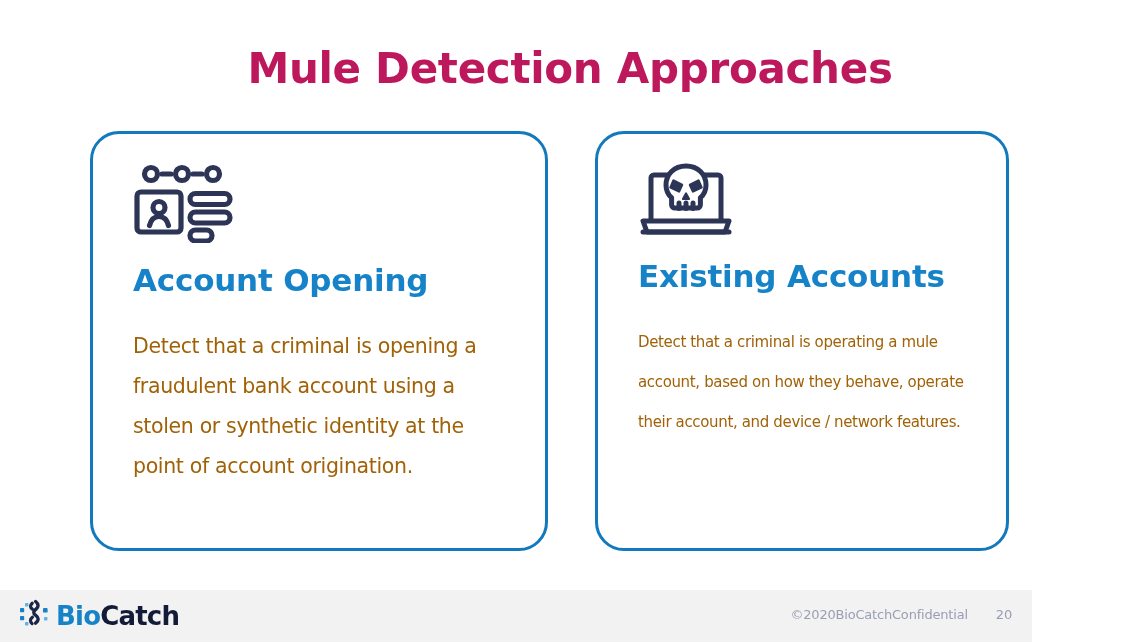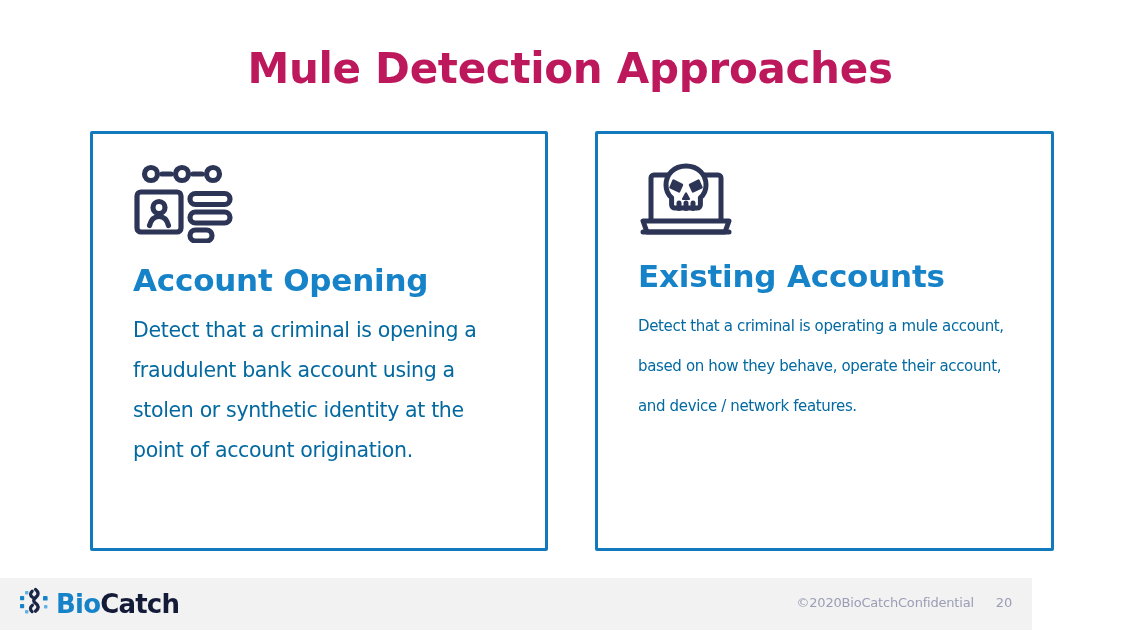--- a/index.html
+++ b/index.html
@@ -28,26 +28,26 @@
     color: #be185d;
     font-family: "DejaVu Sans", sans-serif;
   }
 
   
   .card {
     position: absolute;
     top: 131px;
     height: 420px;
     border: 3px solid #1279bd;
-    border-radius: 2px;
+    border-radius: 29px;
     box-sizing: border-box;
     background: #ffffff;
   }
   .card-left  { left: 90px;  width: 458px; }
-  .card-right { left: 595px; width: 459px; }
+  .card-right { left: 595px; width: 414px; }
 
   .card-inner {
     position: absolute;
     left: 40px;
     right: 26px;
     top: 28px;
   }
 
   .icon-wrap {
     height: 86px;
@@ -59,34 +59,34 @@
     font-size: 31px;
     font-weight: bold;
     color: #1683c9;
     font-family: "DejaVu Sans", sans-serif;
     letter-spacing: -0.2px;
     margin-top: 14px;
   }
   .card-right .card-heading { margin-top: 10px; }
 
   .card-body {
-    margin-top: 12px;
+    margin-top: 28px;
     font-size: 20.5px;
     line-height: 40px;
-    color: #0369a1;
+    color: #a16207;
     font-family: "DejaVu Sans", sans-serif;
     letter-spacing: -0.35px;
   }
   .card-right .card-body { font-size: 15px; line-height: 40px; }
 
   
   .footer {
     position: absolute;
     left: 0;
-    bottom: 12px;
+    bottom: 0;
     width: 1032px;
     height: 52px;
     background: #f2f2f2;
   }
   .logo {
     position: absolute;
     left: 18px;
     top: 9px;
     display: flex;
     align-items: center;
@@ -100,21 +100,21 @@
   }
   .logo-bio   { color: #1683c9; }
   .logo-catch { color: #141b38; }
 
   .footer-right {
     position: absolute;
     right: 20px;
     top: 17px;
     display: flex;
     align-items: baseline;
-    gap: 22px;
+    gap: 28px;
     font-size: 13px;
     color: #9a9db4;
     font-family: "DejaVu Sans", sans-serif;
     letter-spacing: -0.2px;
   }
 </style>
 </head>
 <body>
 
 <div class="slide-title">Mule Detection Approaches</div>

